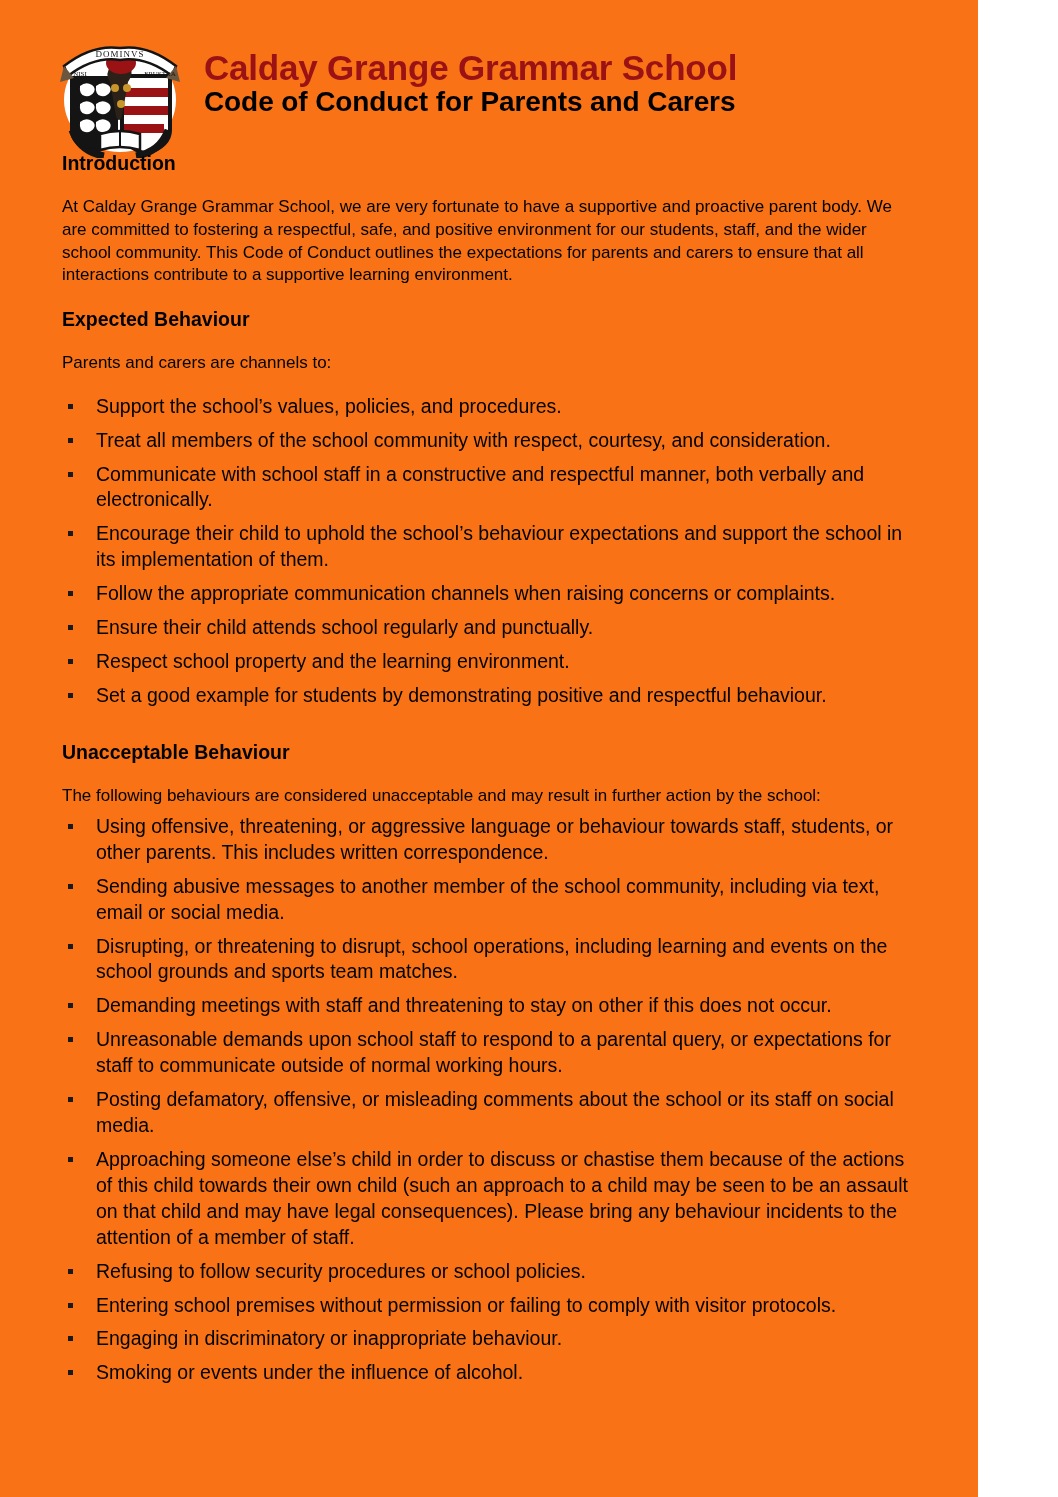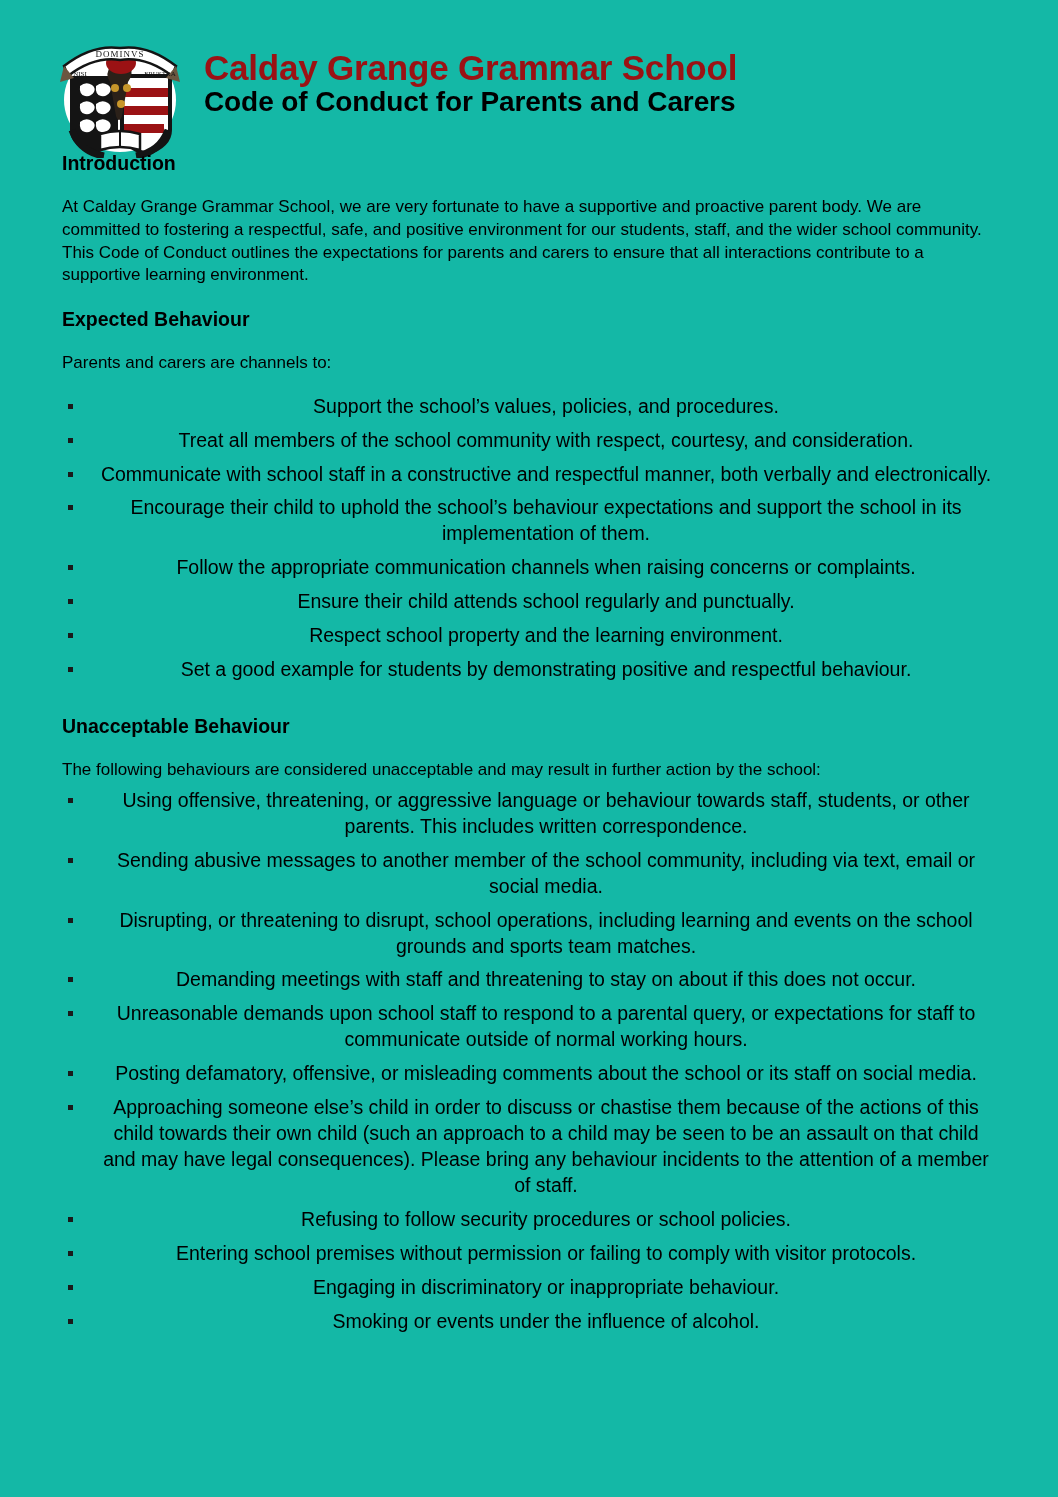--- a/index.html
+++ b/index.html
@@ -10,23 +10,23 @@
   body {
     width: 1058px;
     height: 1497px;
     font-family: "Liberation Sans", sans-serif;
     color: #000000;
     -webkit-font-smoothing: antialiased;
   }
 
   .page {
     position: relative;
-    width: 1058px;
+    width: 978px;
     height: 1497px;
-    background: #14b8a6;
+    background: #f97316;
     box-sizing: border-box;
     overflow: hidden;
   }
 
   
   .header {
     display: flex;
     align-items: flex-start;
     padding: 22px 0 0 56px;
     height: 150px;
@@ -96,21 +96,20 @@
   ul.bullets.tight-top {
     margin-top: 0;
   }
 
   ul.bullets li {
     position: relative;
     font-size: 19.5px;
     line-height: 1.33;
     padding-left: 34px;
     margin-bottom: 8px;
-    text-align: center;
   }
 
   ul.bullets li:last-child {
     margin-bottom: 0;
   }
 
   ul.bullets li .sq {
     position: absolute;
     left: 6px;
     top: 10px;
@@ -205,21 +204,21 @@
 
     <div class="gap-after-list"></div>
 
     <div>
       <div class="section-heading">Unacceptable Behaviour</div>
       <p class="para tight">The following behaviours are considered unacceptable and may result in further action by the school:</p>
       <ul class="bullets tight-top">
         <li><span class="sq"></span><span>Using offensive, threatening, or aggressive language or behaviour towards staff, students, or other parents. This includes written correspondence.</span></li>
         <li><span class="sq"></span><span>Sending abusive messages to another member of the school community, including via text, email or social media.</span></li>
         <li><span class="sq"></span><span>Disrupting, or threatening to disrupt, school operations, including learning and events on the school grounds and sports team matches.</span></li>
-        <li><span class="sq"></span><span>Demanding meetings with staff and threatening to stay on about if this does not occur.</span></li>
+        <li><span class="sq"></span><span>Demanding meetings with staff and threatening to stay on other if this does not occur.</span></li>
         <li><span class="sq"></span><span>Unreasonable demands upon school staff to respond to a parental query, or expectations for staff to communicate outside of normal working hours.</span></li>
         <li><span class="sq"></span><span>Posting defamatory, offensive, or misleading comments about the school or its staff on social media.</span></li>
         <li><span class="sq"></span><span>Approaching someone else’s child in order to discuss or chastise them because of the actions of this child towards their own child (such an approach to a child may be seen to be an assault on that child and may have legal consequences).  Please bring any behaviour incidents to the attention of a member of staff.</span></li>
         <li><span class="sq"></span><span>Refusing to follow security procedures or school policies.</span></li>
         <li><span class="sq"></span><span>Entering school premises without permission or failing to comply with visitor protocols.</span></li>
         <li><span class="sq"></span><span>Engaging in discriminatory or inappropriate behaviour.</span></li>
         <li><span class="sq"></span><span>Smoking or events under the influence of alcohol.</span></li>
       </ul>
     </div>
 

